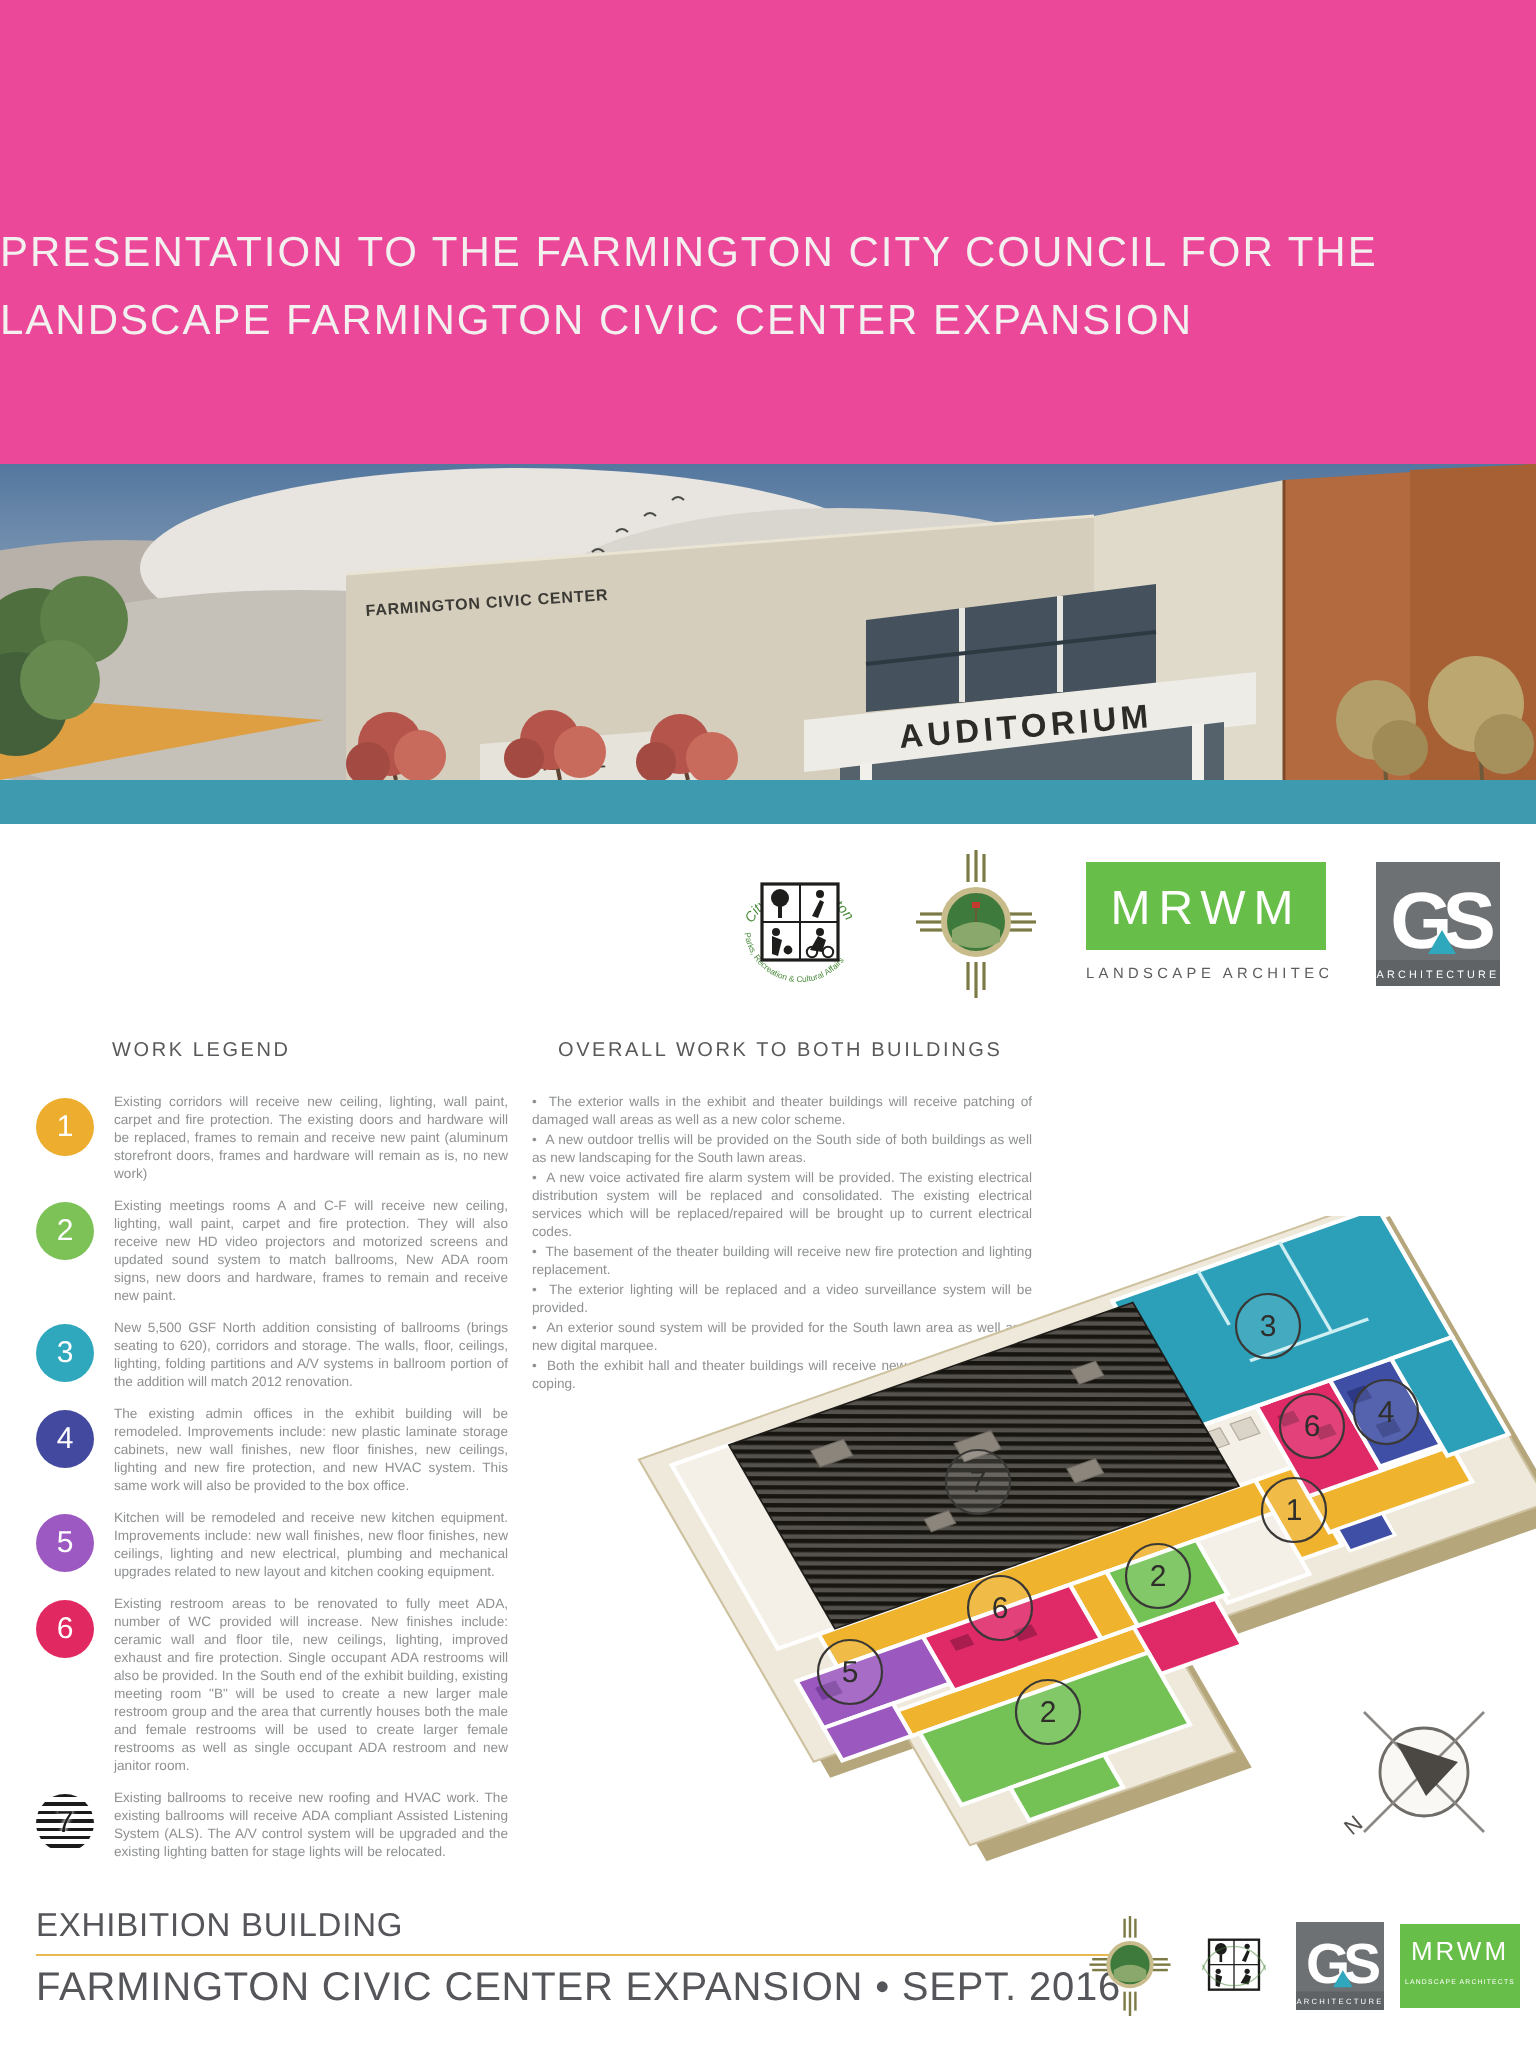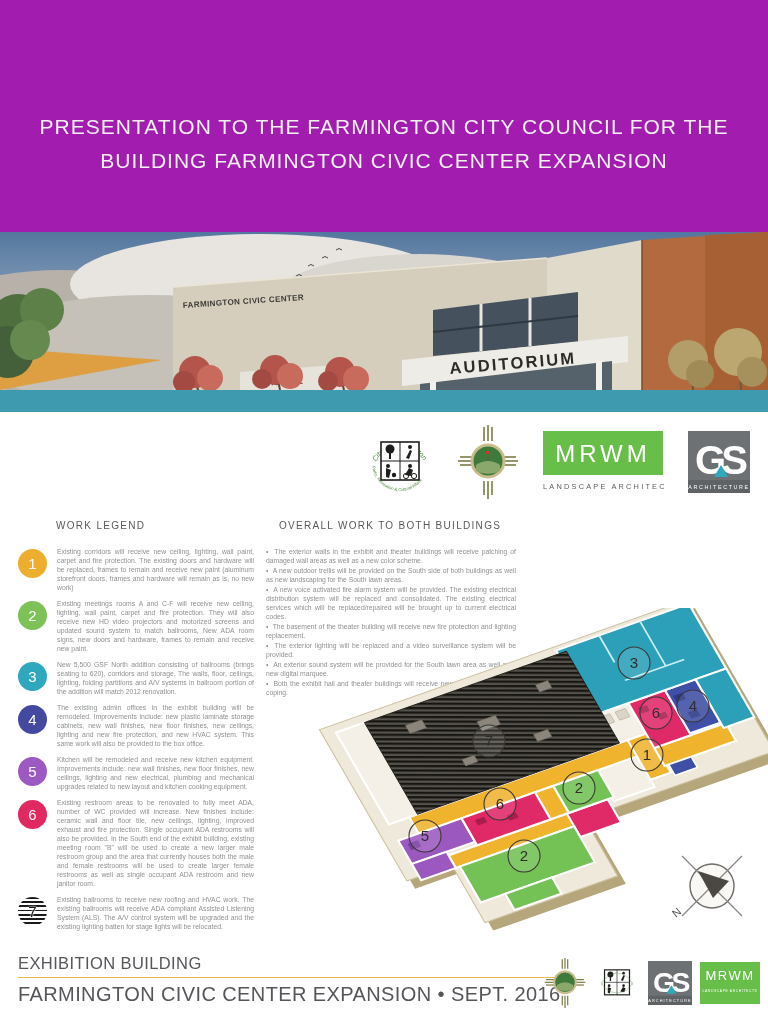--- a/index.html
+++ b/index.html
@@ -1,19 +1,19 @@
 <!DOCTYPE html>
 <html><head>
 <meta charset="utf-8">
 <style>
   html,body{margin:0;padding:0;}
   body{width:768px;height:1024px;position:relative;background:#fff;
        font-family:"Liberation Sans",sans-serif;overflow:hidden;}
   
-  .header{height:232px;background:#a21caf;text-align:center;}
+  .header{height:232px;background:#ec4899;text-align:left;}
   .header .title{padding-top:110px;color:#f2f1f0;font-size:21px;line-height:34px;
        letter-spacing:1px;font-weight:400;}
   
   .rendering{display:block;}
   .teal-band{height:22px;background:#3d9aaf;}
   
   .logo-row{height:100px;display:flex;align-items:center;justify-content:flex-end;
        gap:24px;padding-right:18px;}
   .logo{flex:none;}
   
@@ -39,21 +39,21 @@
   .footer-rule{width:537px;border:none;border-top:1.6px solid #e9b950;margin:4px 0 5px 0;}
   .footer-project{font-size:20px;color:#55565a;letter-spacing:.4px;}
   .footer-logos{position:absolute;right:8px;top:8px;display:flex;gap:8px;align-items:center;}
 </style>
 </head>
 <body>
 
 <div class="header">
   <div class="title">
     <div>PRESENTATION TO THE FARMINGTON CITY COUNCIL FOR THE</div>
-    <div>BUILDING FARMINGTON CIVIC CENTER EXPANSION</div>
+    <div>LANDSCAPE FARMINGTON CIVIC CENTER EXPANSION</div>
   </div>
 </div>
 
 <svg class="rendering" width="768" height="158" viewBox="0 0 768 158">
   <defs>
     <linearGradient id="sky" x1="0" y1="0" x2="0" y2="1">
       <stop offset="0" stop-color="#54779f"></stop>
         <stop offset="1" stop-color="#c6cfd8"></stop>
     </linearGradient>
   </defs>

